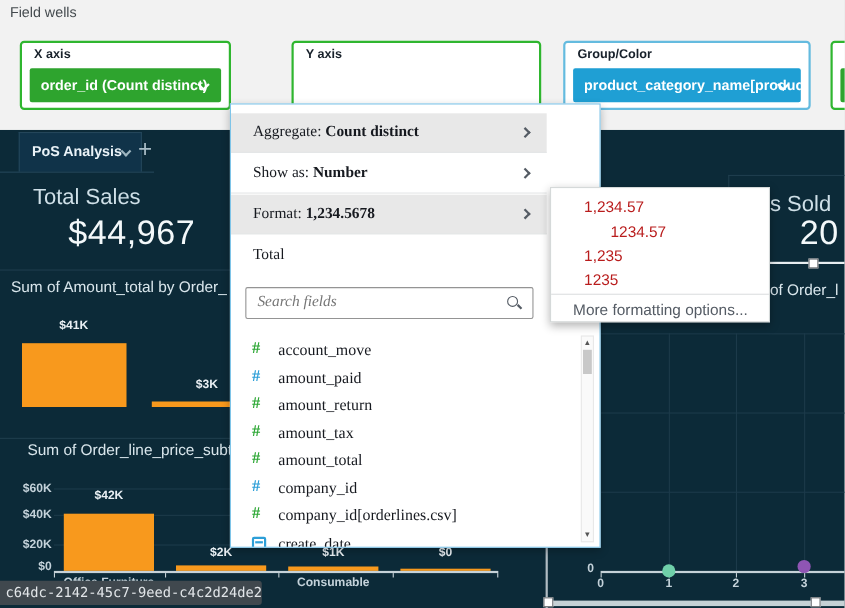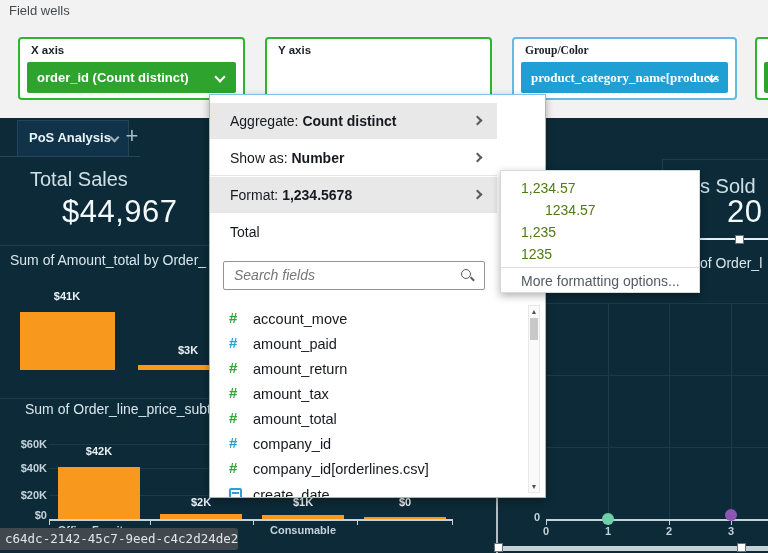--- a/index.html
+++ b/index.html
@@ -51,21 +51,21 @@
   
   .sel { position:absolute; background:#E8EEF1; }
   .handle { position:absolute; width:9px; height:9px; background:#fff; border:1px solid #6b6f73; z-index:11; }
 
   .url-tip { position:absolute; left:0; top:410px; width:238px; height:22px; background:#40484E;
              border-radius:0 3px 3px 0; color:#E2E6E9; font-family:"DejaVu Sans Mono", monospace;
              font-size:12.5px; line-height:22px; padding-left:5px; white-space:nowrap; overflow:hidden; z-index:20; }
 
   
   .menu { position:absolute; left:209px; top:94px; width:337px; height:404px; background:#fff;
-          border:1px solid #7EC4E8; box-shadow:0 3px 8px rgba(0,0,0,.3); z-index:40; overflow:hidden; }
+          border:1px solid #7EC4E8; box-shadow:0 3px 8px rgba(0,0,0,.3); z-index:40; overflow:hidden;font-family:Liberation Serif, serif; }
   .mrow { position:absolute; left:0; width:287px; height:36px; line-height:36px; font-size:14px;
           color:#16191F; padding-left:20px; border-bottom:1px solid #E4E6E7; }
   .mrow.hl { background:#E8E8E8; }
   .mrow b { font-weight:bold; }
   .chev-right { position:absolute; right:16px; top:14px; width:7px; height:7px;
                 border-top:2px solid #545B64; border-right:2px solid #545B64; transform:rotate(45deg); }
   .search-box { position:absolute; left:13px; top:166px; width:262px; height:29px;
                 border:1px solid #949494; border-radius:2px; background:#fff; }
   .search-ph { position:absolute; left:10px; top:5px; font-size:14px; font-style:italic; color:#767676; }
   .search-ic { position:absolute; right:9px; top:7px; width:14px; height:14px; }
@@ -81,22 +81,22 @@
             border-radius:2px; }
   .cal-ic::before { content:""; position:absolute; left:1px; top:2px; width:7px; height:2px; background:#2D9FD8; }
   
   .sbar { position:absolute; right:5px; top:210px; width:12px; height:188px; background:#FAFAFA; border:1px solid #E8E8E8; }
   .sarrow { position:absolute; left:0; width:10px; font-size:7px; color:#555; text-align:center; }
   .sthumb { position:absolute; left:1px; top:12px; width:8px; height:22px; background:#C8C8C8; }
 
   
   .submenu { position:absolute; left:500px; top:170px; width:200px; height:123px; background:#fff;
              border:1px solid #D5D9D9; box-shadow:0 3px 8px rgba(0,0,0,.3); z-index:50; }
-  .srow { position:absolute; left:0; width:198px; height:22px; line-height:22px; font-size:14px;
-          color:#4d7c0f; padding-left:20px; }
+  .srow { position:absolute; left:10px; width:198px; height:22px; line-height:22px; font-size:14px;
+          color:#b91c1c; padding-left:20px; }
   .sdiv { position:absolute; left:0; top:96px; width:198px; height:1px; background:#DDDFE0; }
   .more-opt { position:absolute; left:20px; top:99px; font-size:14px; color:#545B64; line-height:22px; }
 </style>
 </head>
 <body>
 
 <div id="stage">
 
   <div class="dash">
 
@@ -179,33 +179,33 @@
     <div class="sel" style="left:497px; top:428px; width:271px; height:5px; opacity:.85;"></div>
     <div class="handle" style="left:494px; top:425px;"></div>
     <div class="handle" style="left:737px; top:425px;"></div>
 
     <div class="url-tip">c64dc-2142-45c7-9eed-c4c2d24de29b#</div>
   </div>
 
   <div class="top-area">
     <div class="fw-header">Field wells</div>
 
-    <div class="well green" style="left:18px; width:227px;">
+    <div class="well green" style="left:18px; width:192px;">
       <span class="well-label">X axis</span>
       <div class="pill green">
         <span>order_id (Count distinct)</span>
         <span class="chev-down"></span>
       </div>
     </div>
 
     <div class="well green" style="left:265px; width:227px;">
       <span class="well-label">Y axis</span>
     </div>
 
-    <div class="well blue" style="left:512px; width:225px;font-family:Liberation Serif, serif;">
+    <div class="well blue" style="left:512px; width:225px;">
       <span class="well-label">Group/Color</span>
       <div class="pill blue">
         <span>product_category_name[products</span>
         <span class="chev-down"></span>
       </div>
     </div>
 
     <div class="well green" style="left:755px; width:60px;">
 
       <div class="pill green"></div>

